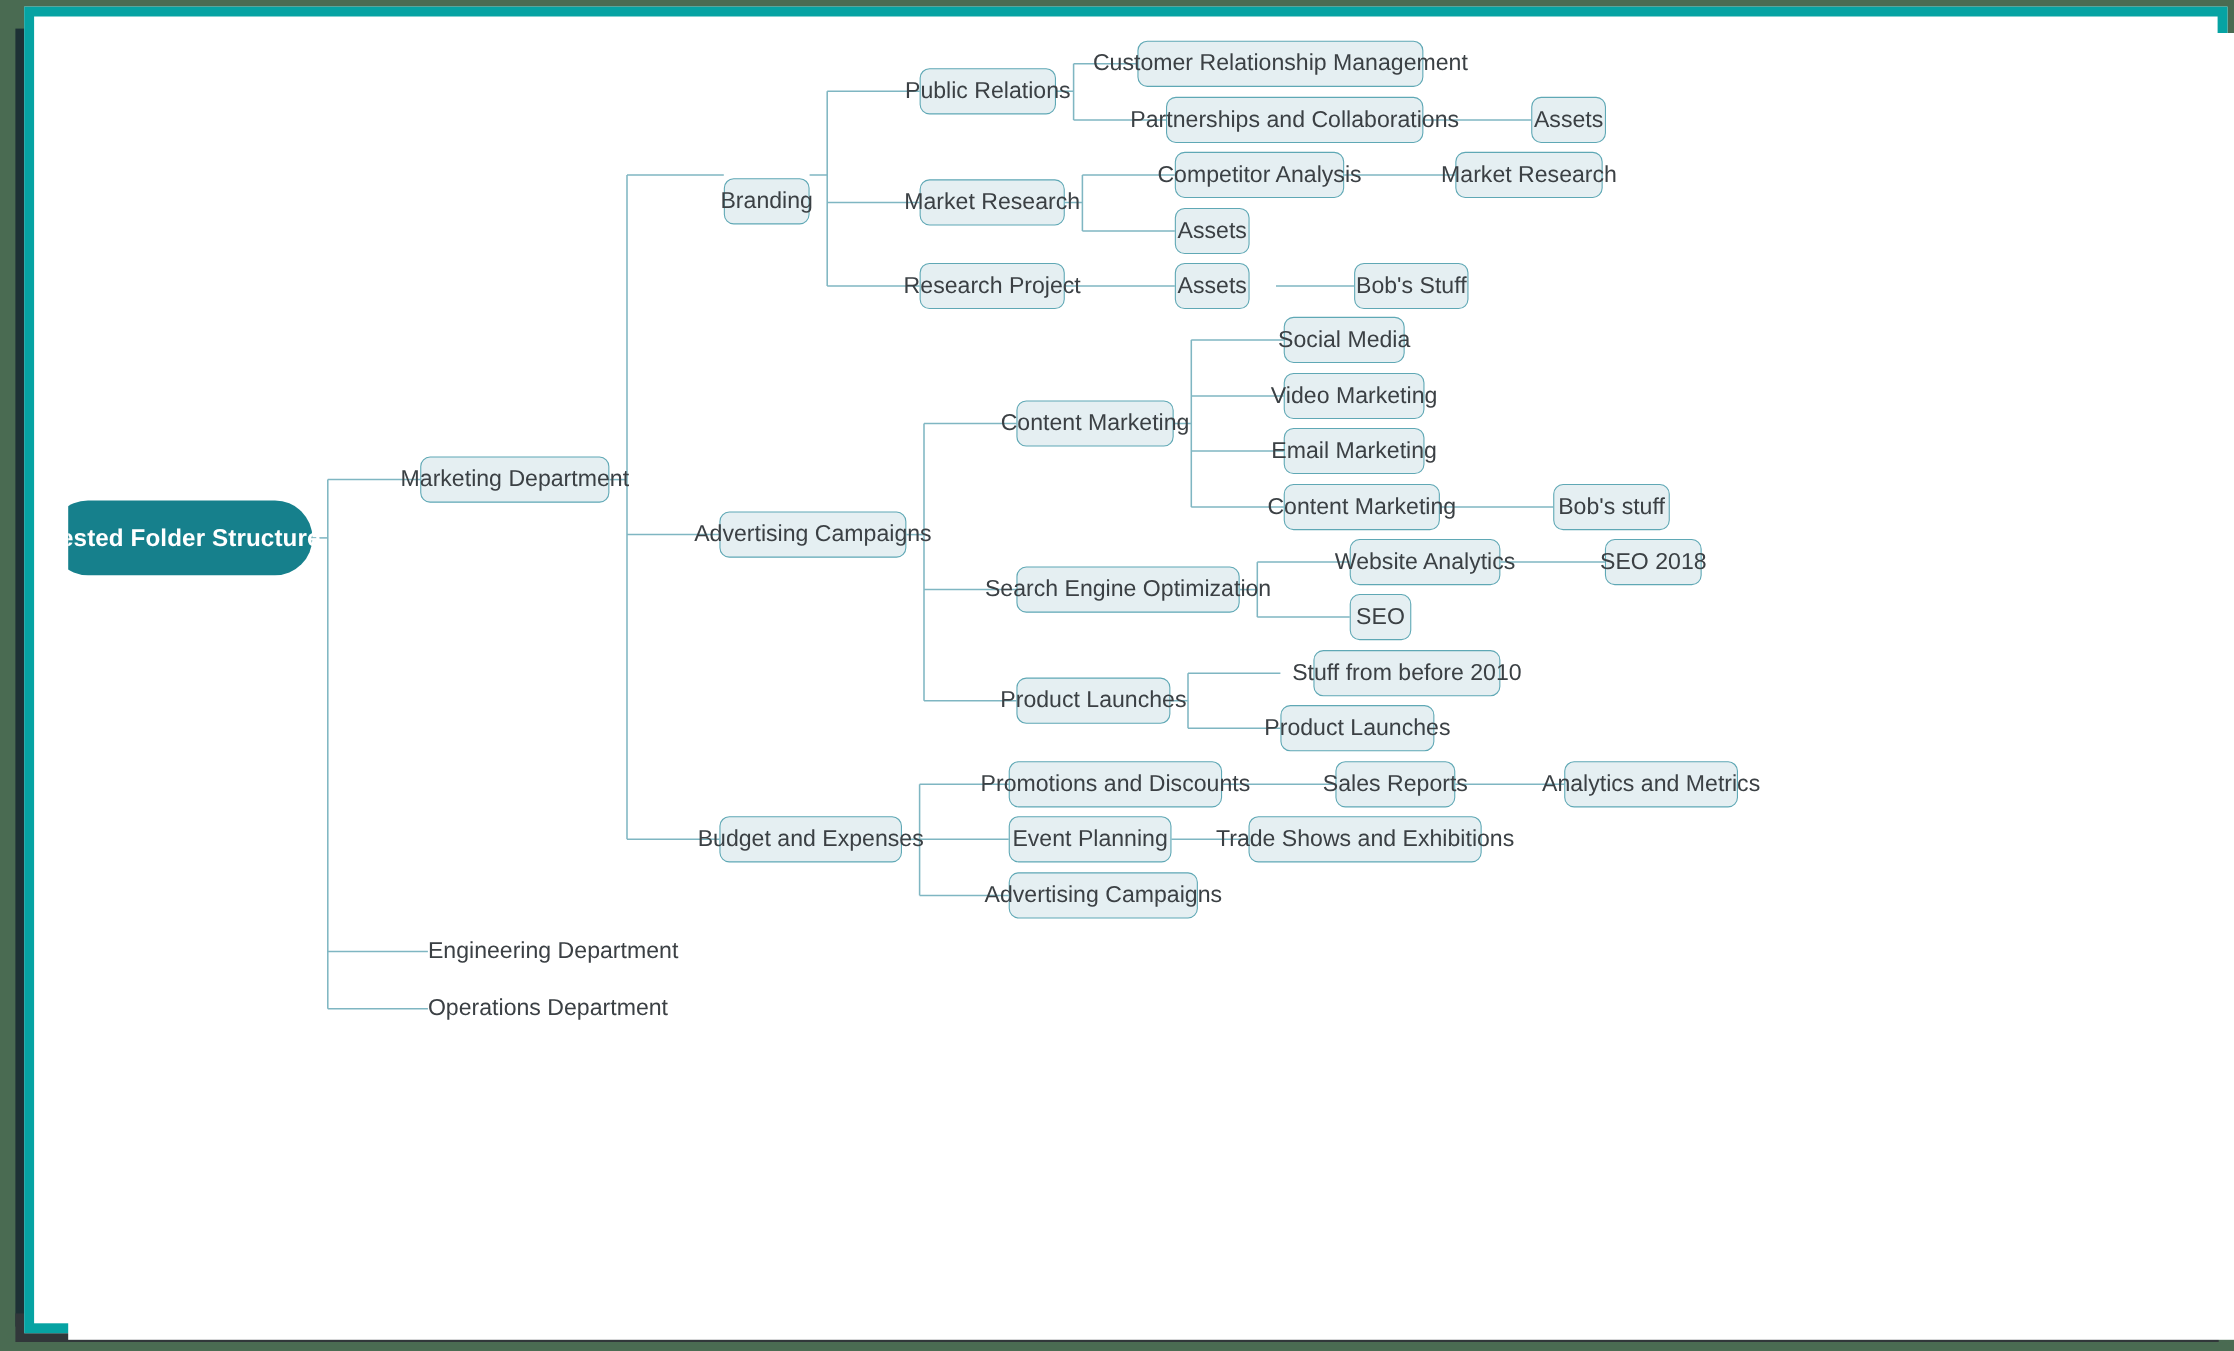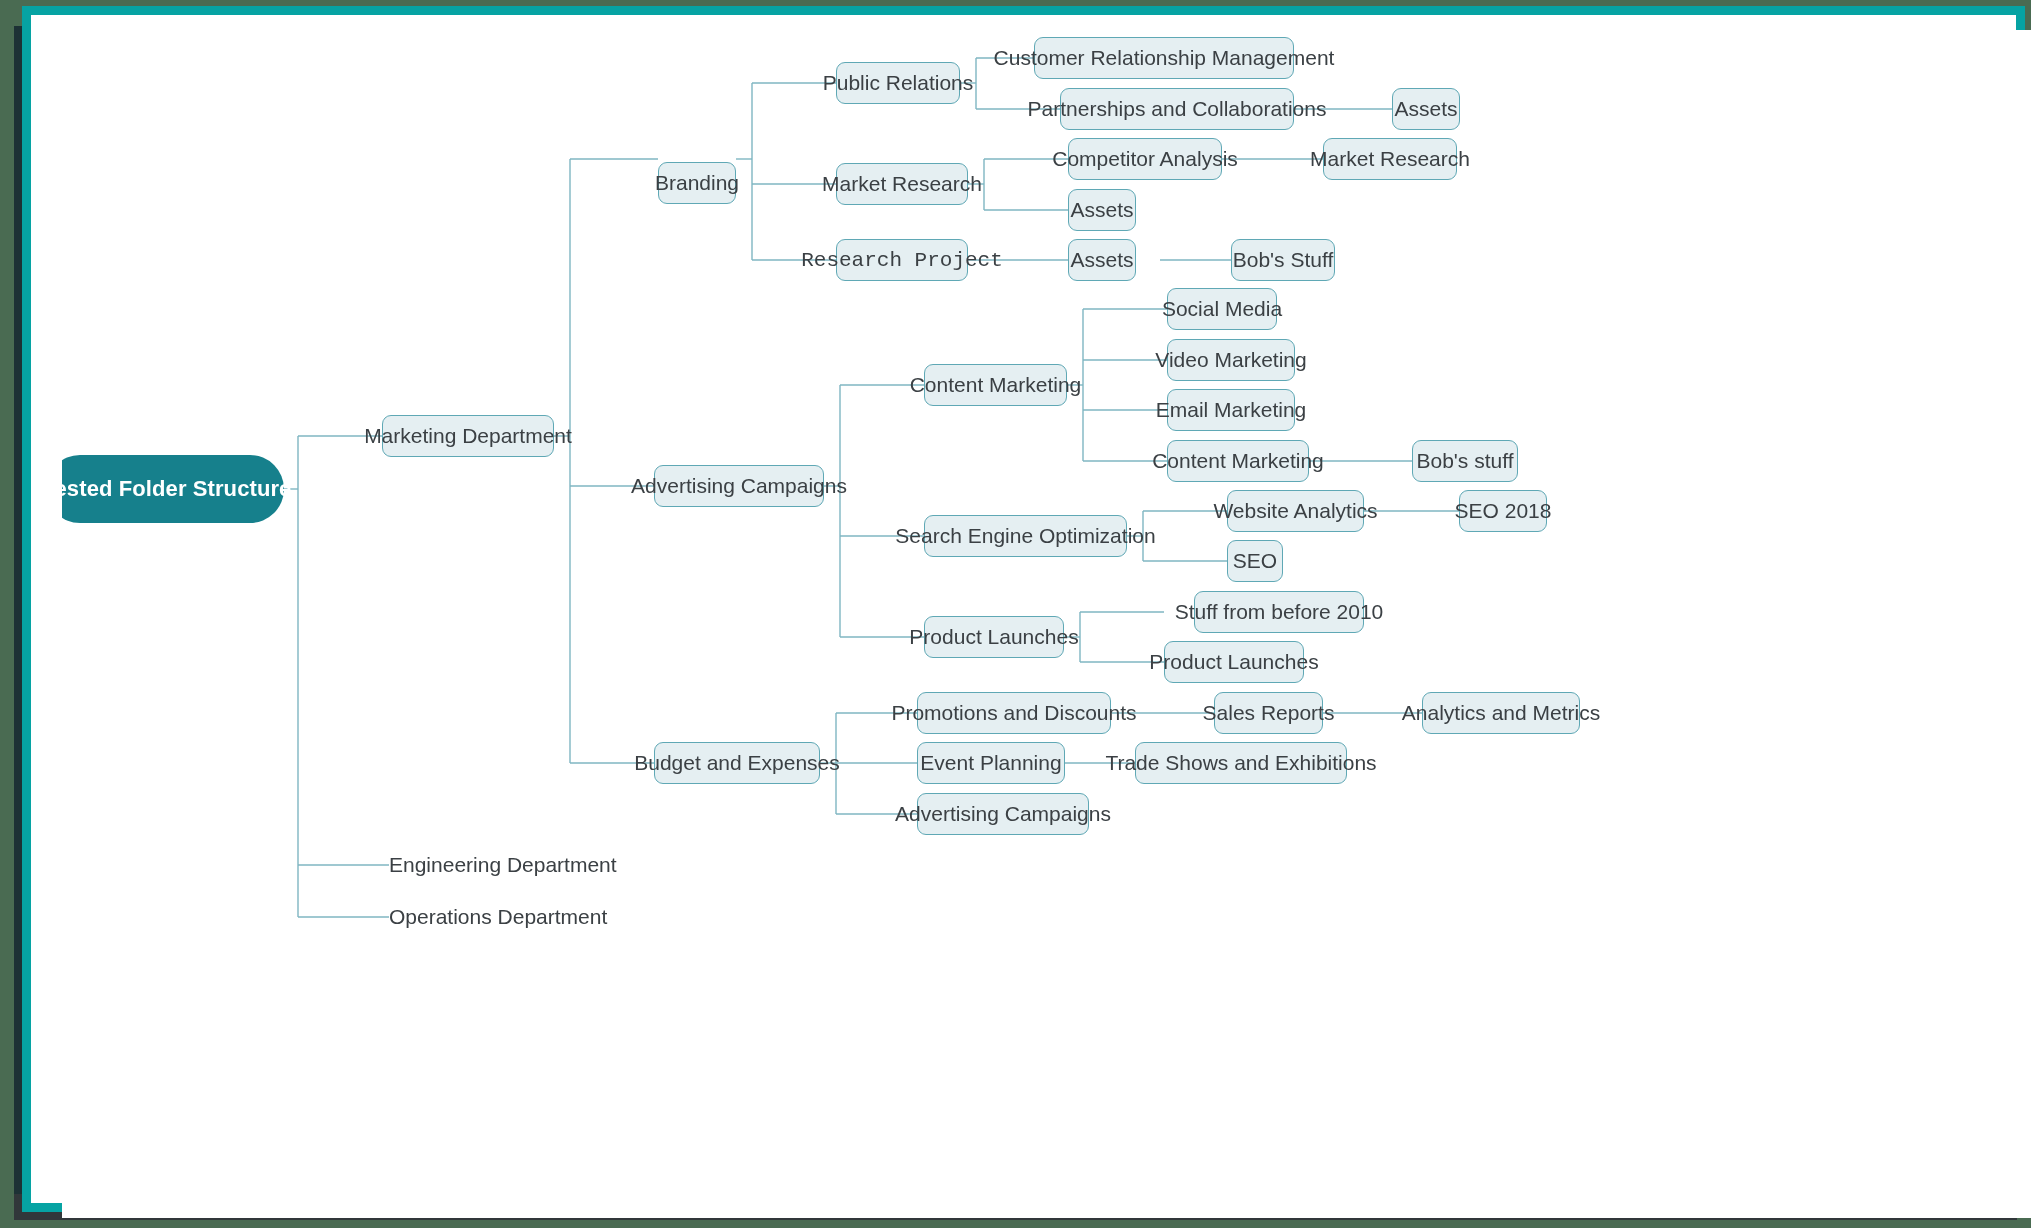--- a/index.html
+++ b/index.html
@@ -160,21 +160,21 @@
       <div class="node" style="left:774px;top:32px;width:124px;">Public Relations</div>
       <div class="node" style="left:972px;top:7px;width:260px;">Customer Relationship Management</div>
       <div class="node" style="left:998px;top:58px;width:234px;">Partnerships and Collaborations</div>
       <div class="node" style="left:1330px;top:58px;width:68px;">Assets</div>
 
       <div class="node" style="left:774px;top:133px;width:132px;">Market Research</div>
       <div class="node" style="left:1006px;top:108px;width:154px;">Competitor Analysis</div>
       <div class="node" style="left:1261px;top:108px;width:134px;">Market Research</div>
       <div class="node" style="left:1006px;top:159px;width:68px;">Assets</div>
 
-      <div class="node" style="left:774px;top:209px;width:132px;font-family:Liberation Mono, monospace;">Research Project</div>
+      <div class="node" style="left:774px;top:209px;width:132px;">Research Project</div>
       <div class="node" style="left:1006px;top:209px;width:68px;">Assets</div>
       <div class="node" style="left:1169px;top:209px;width:104px;">Bob's Stuff</div>
 
       <div class="node" style="left:862px;top:334px;width:143px;">Content Marketing</div>
       <div class="node" style="left:1105px;top:258px;width:110px;">Social Media</div>
       <div class="node" style="left:1105px;top:309px;width:128px;">Video Marketing</div>
       <div class="node" style="left:1105px;top:359px;width:128px;">Email Marketing</div>
       <div class="node" style="left:1105px;top:410px;width:142px;">Content Marketing</div>
       <div class="node" style="left:1350px;top:410px;width:106px;">Bob's stuff</div>
 

